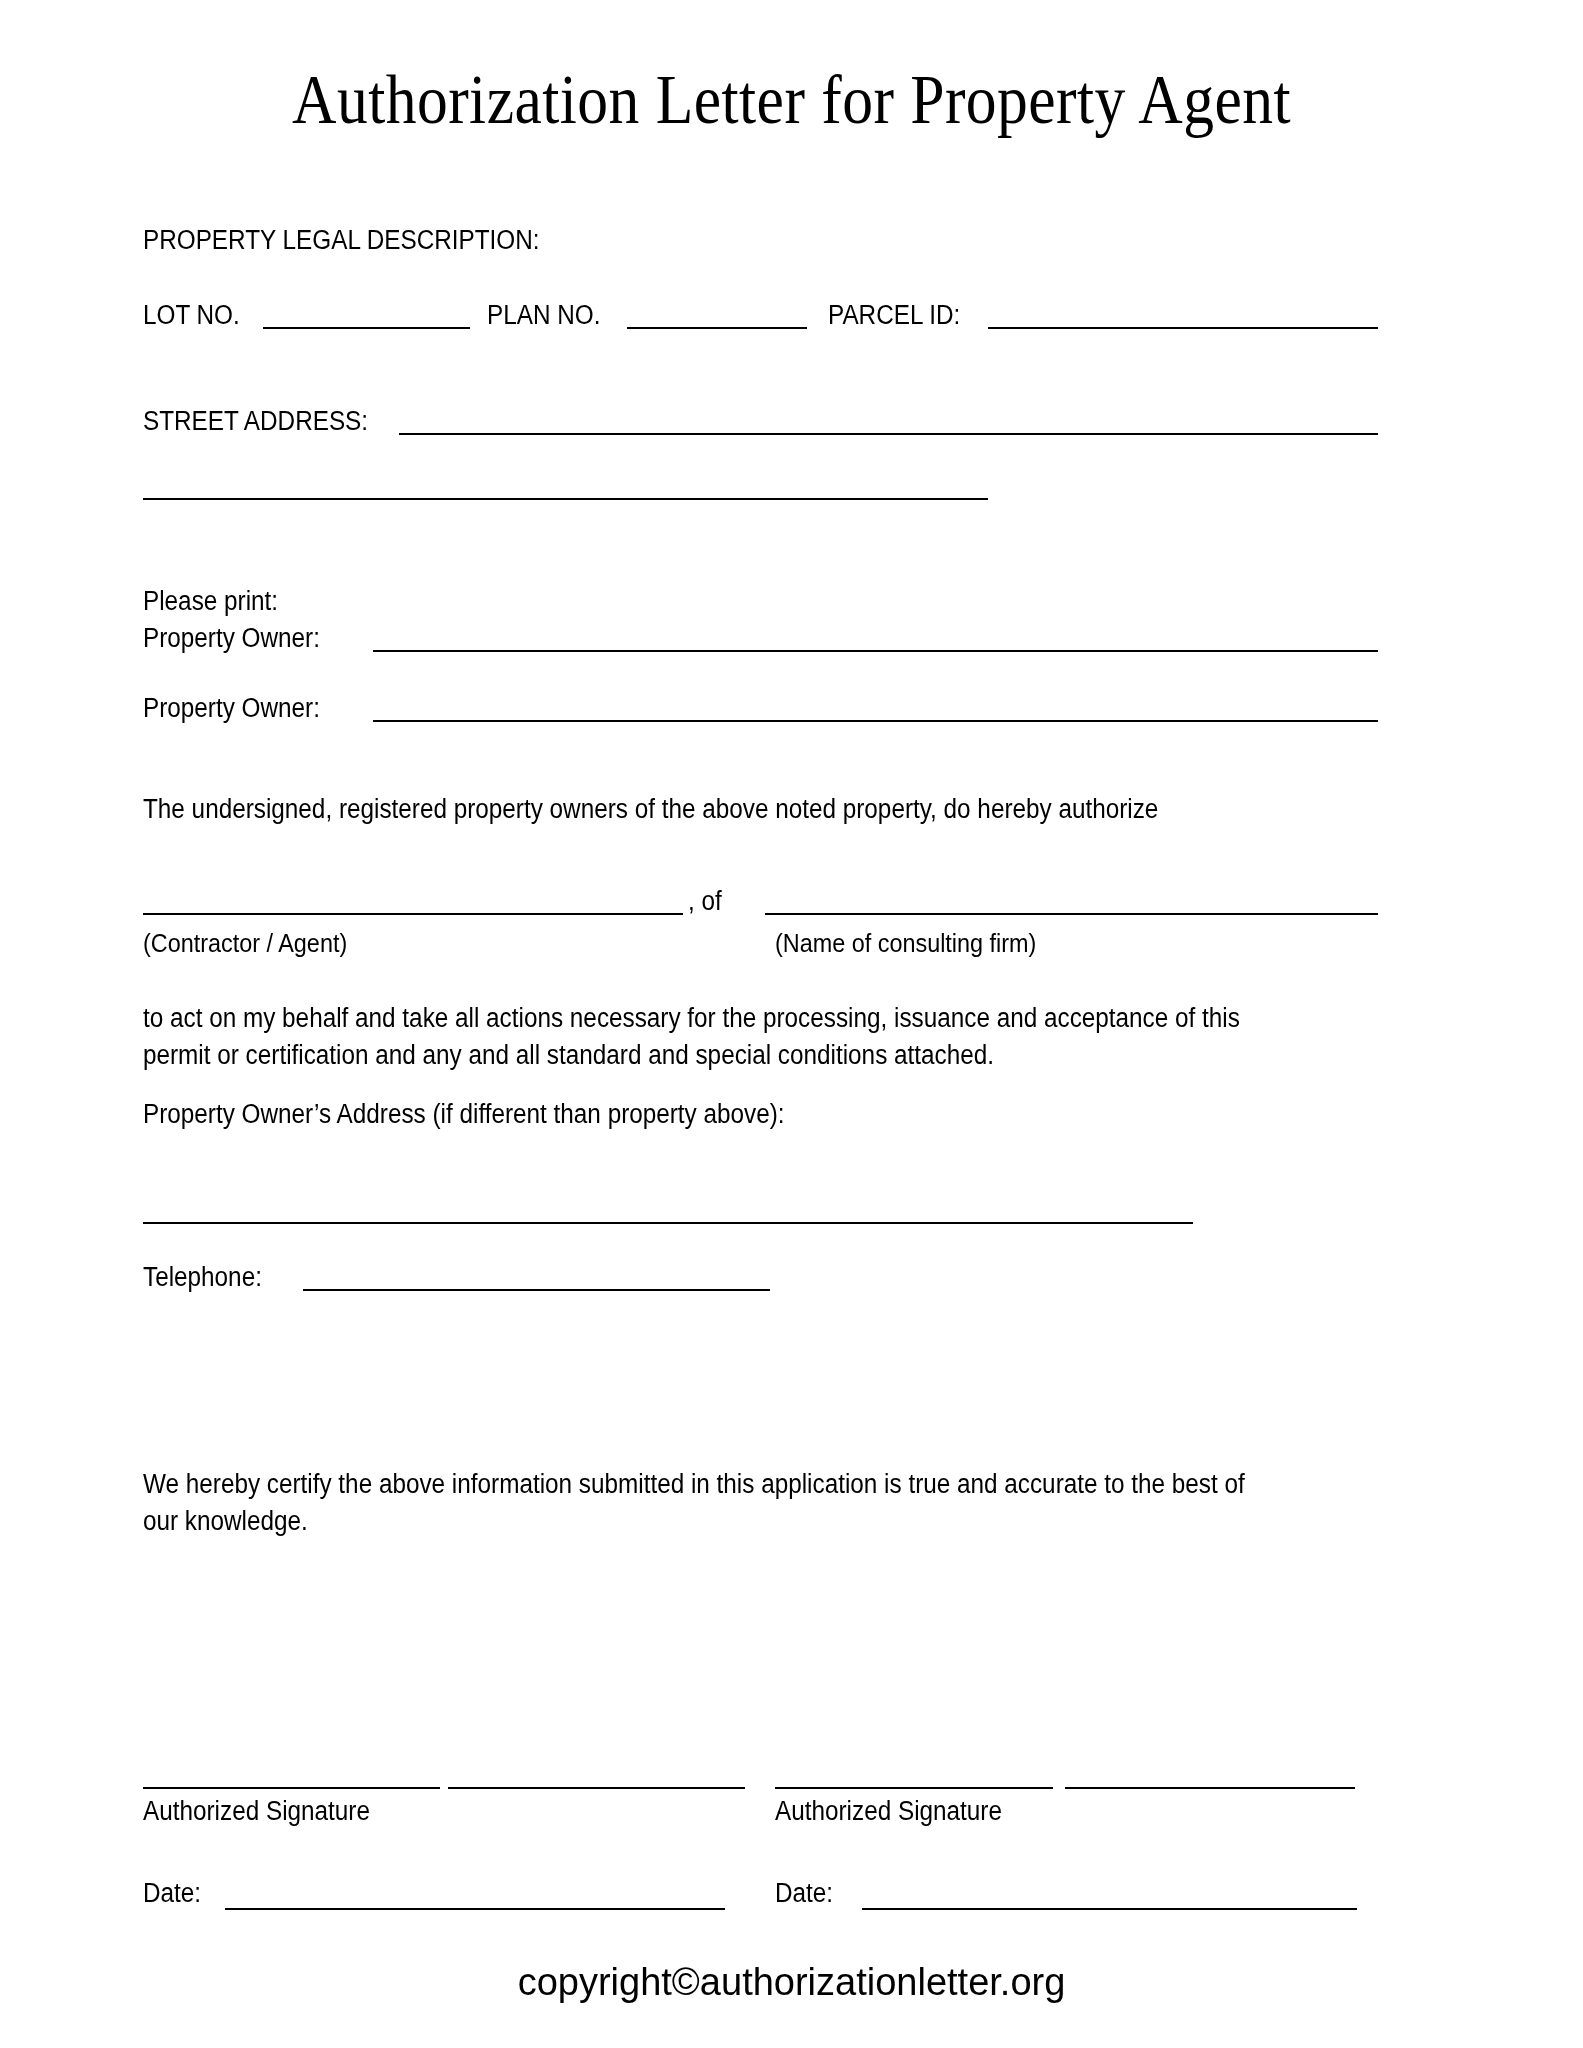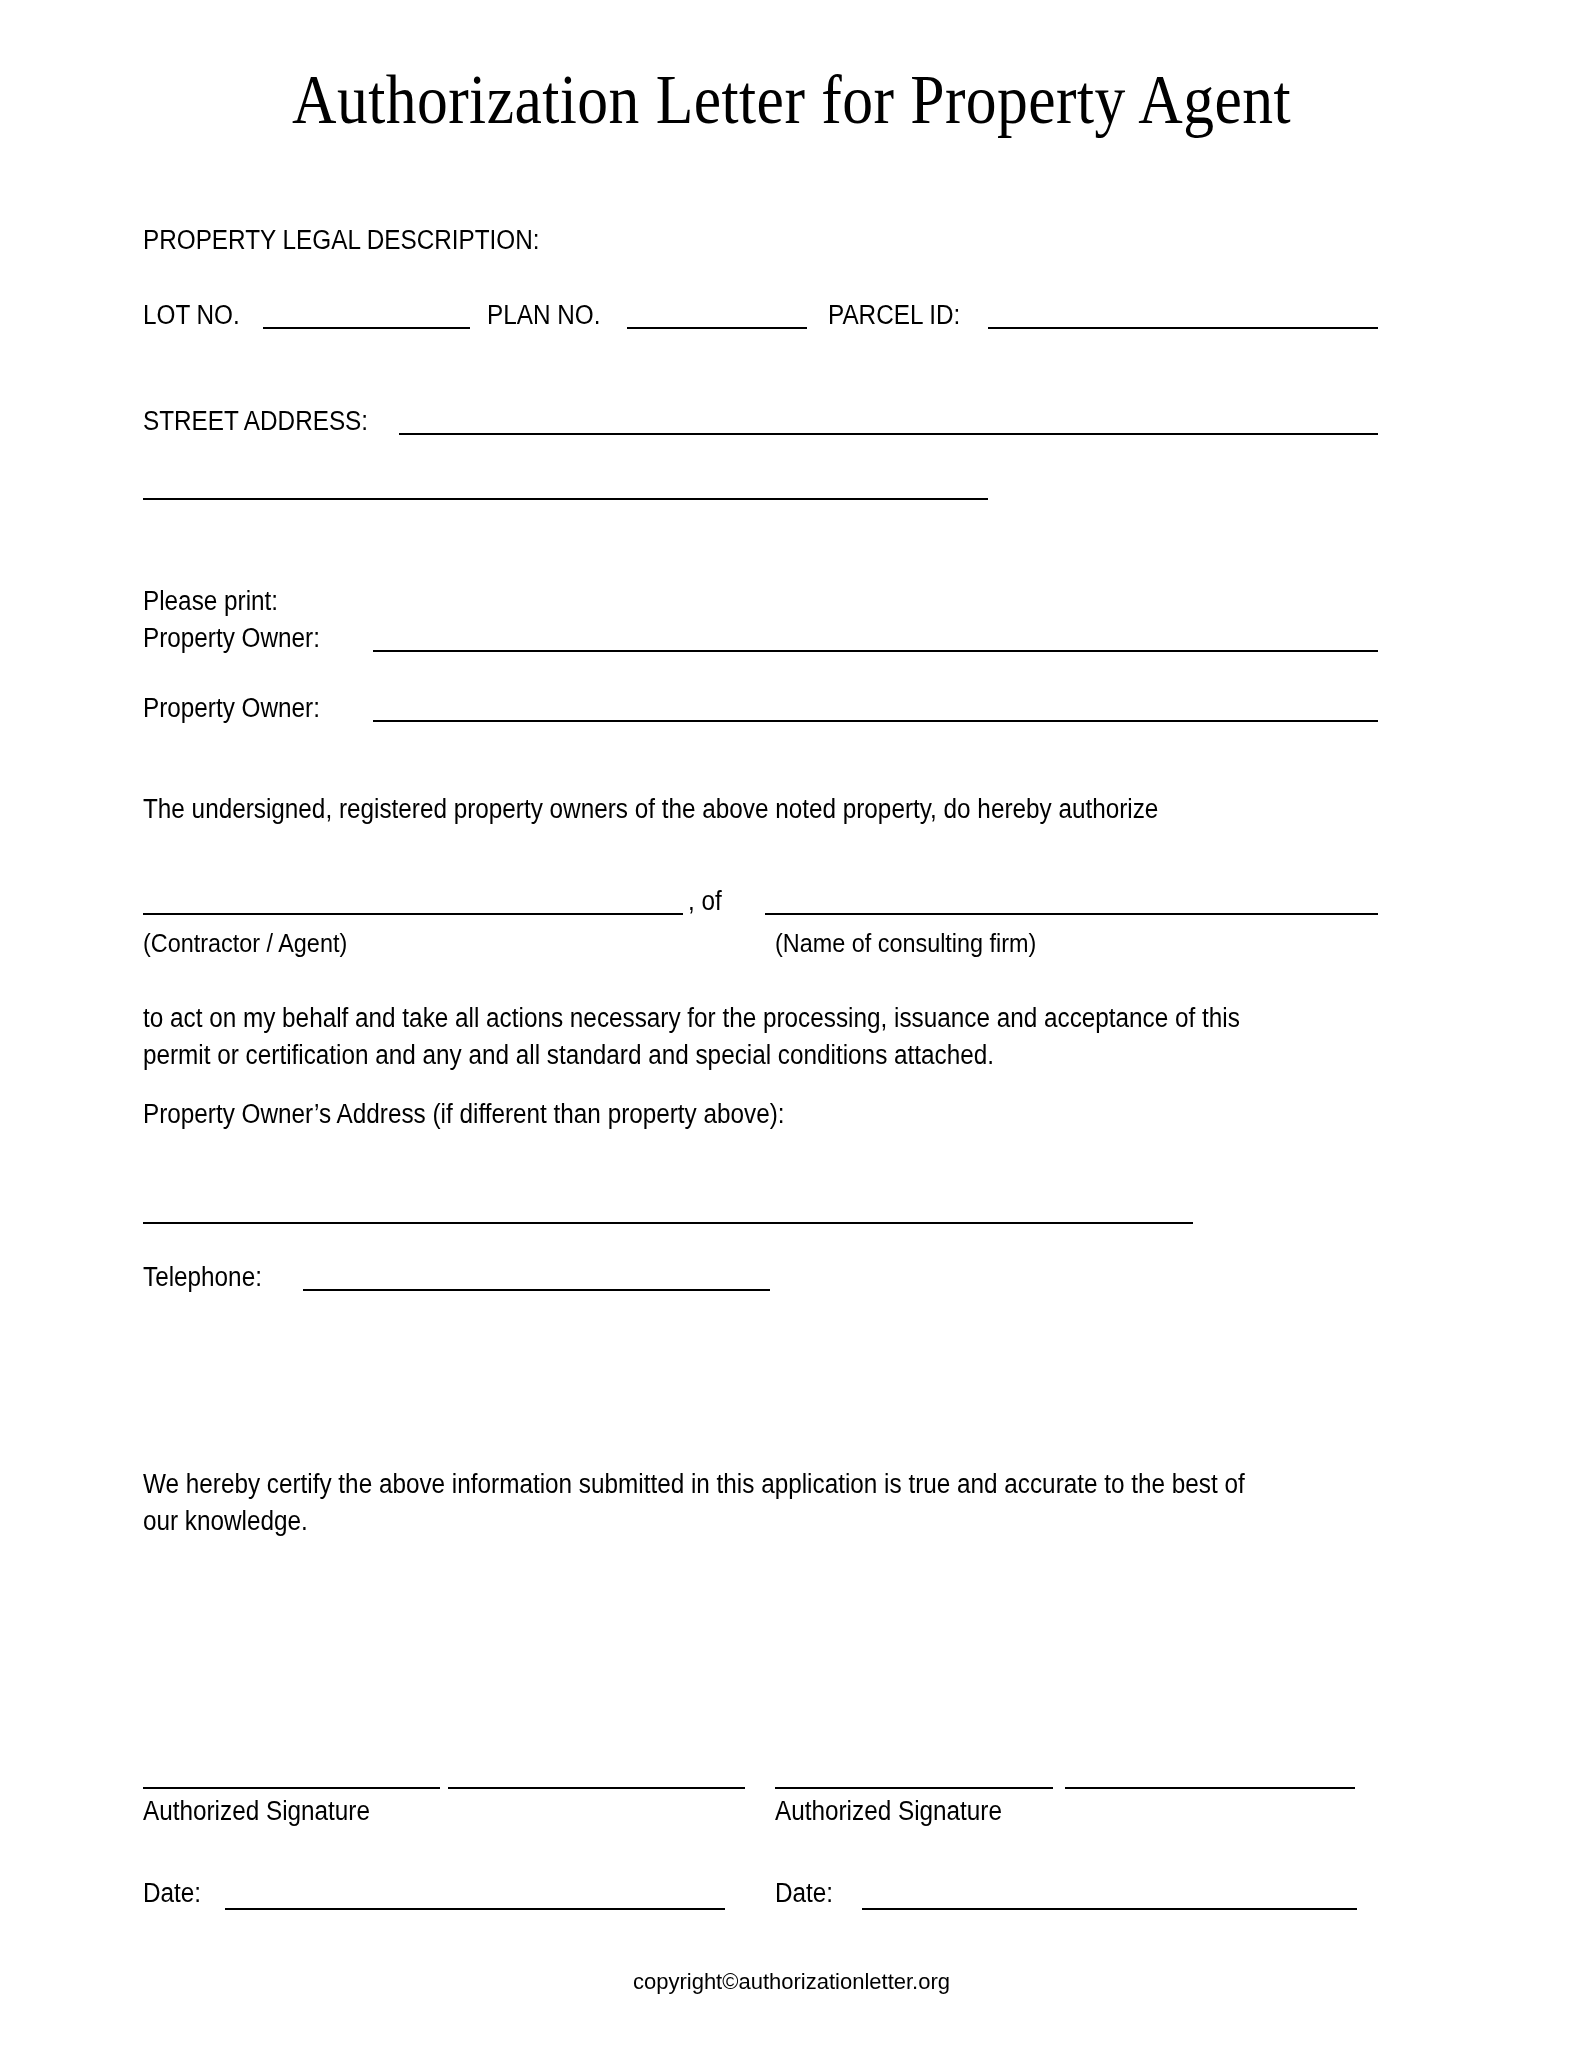--- a/index.html
+++ b/index.html
@@ -63,21 +63,21 @@
   }
 
   
   .footer {
     position: absolute;
     left: 0;
     top: 1963px;
     width: 1583px;
     text-align: center;
     font-family: "Liberation Sans", sans-serif;
-    font-size: 22px;
+    font-size: 38px;
     line-height: 38px;
     white-space: nowrap;
   }
 </style>
 </head>
 <body>
 
 <div class="page">
 
   <div class="doc-title">Authorization Letter for Property Agent</div>

